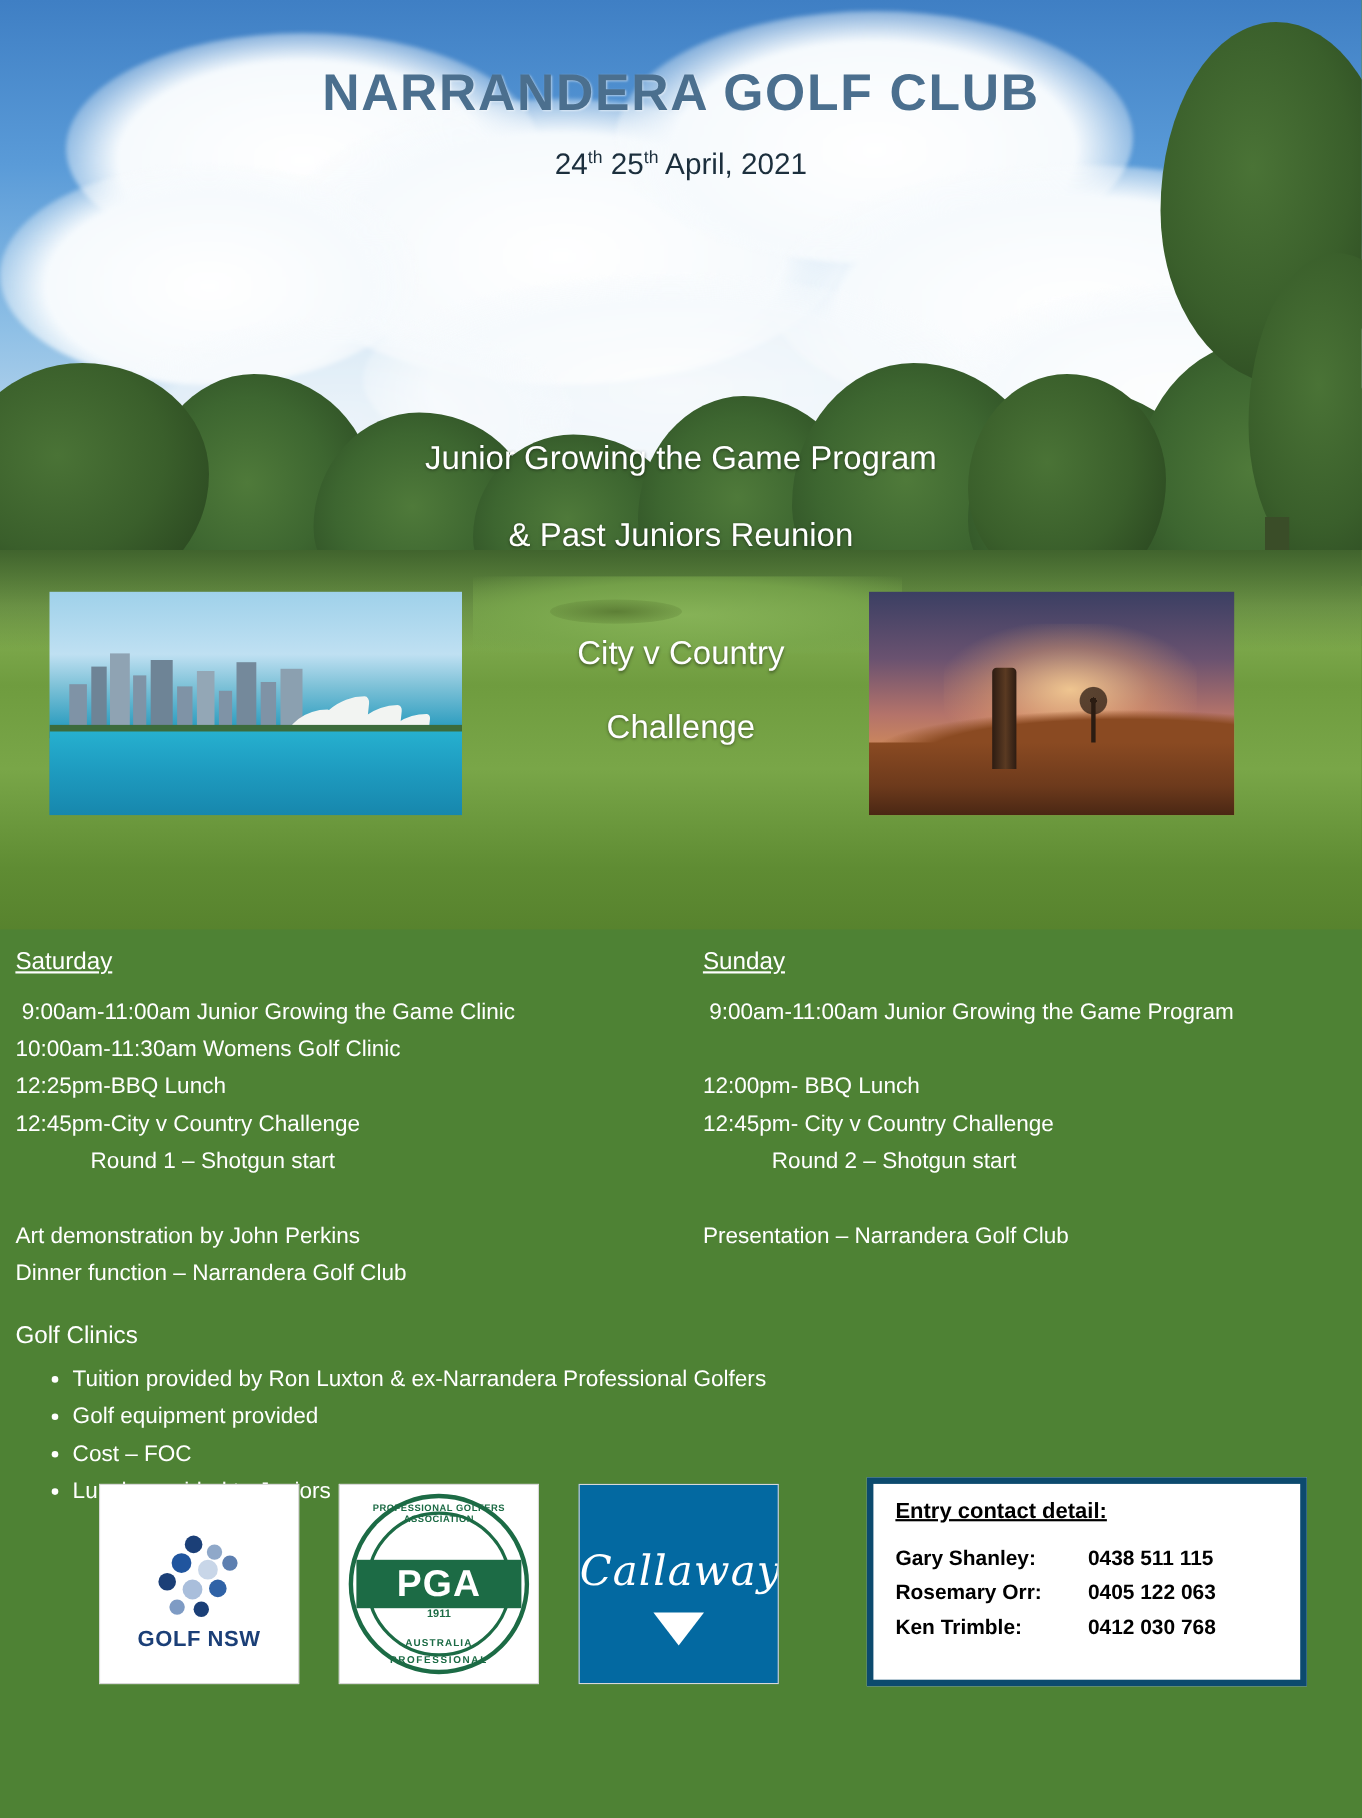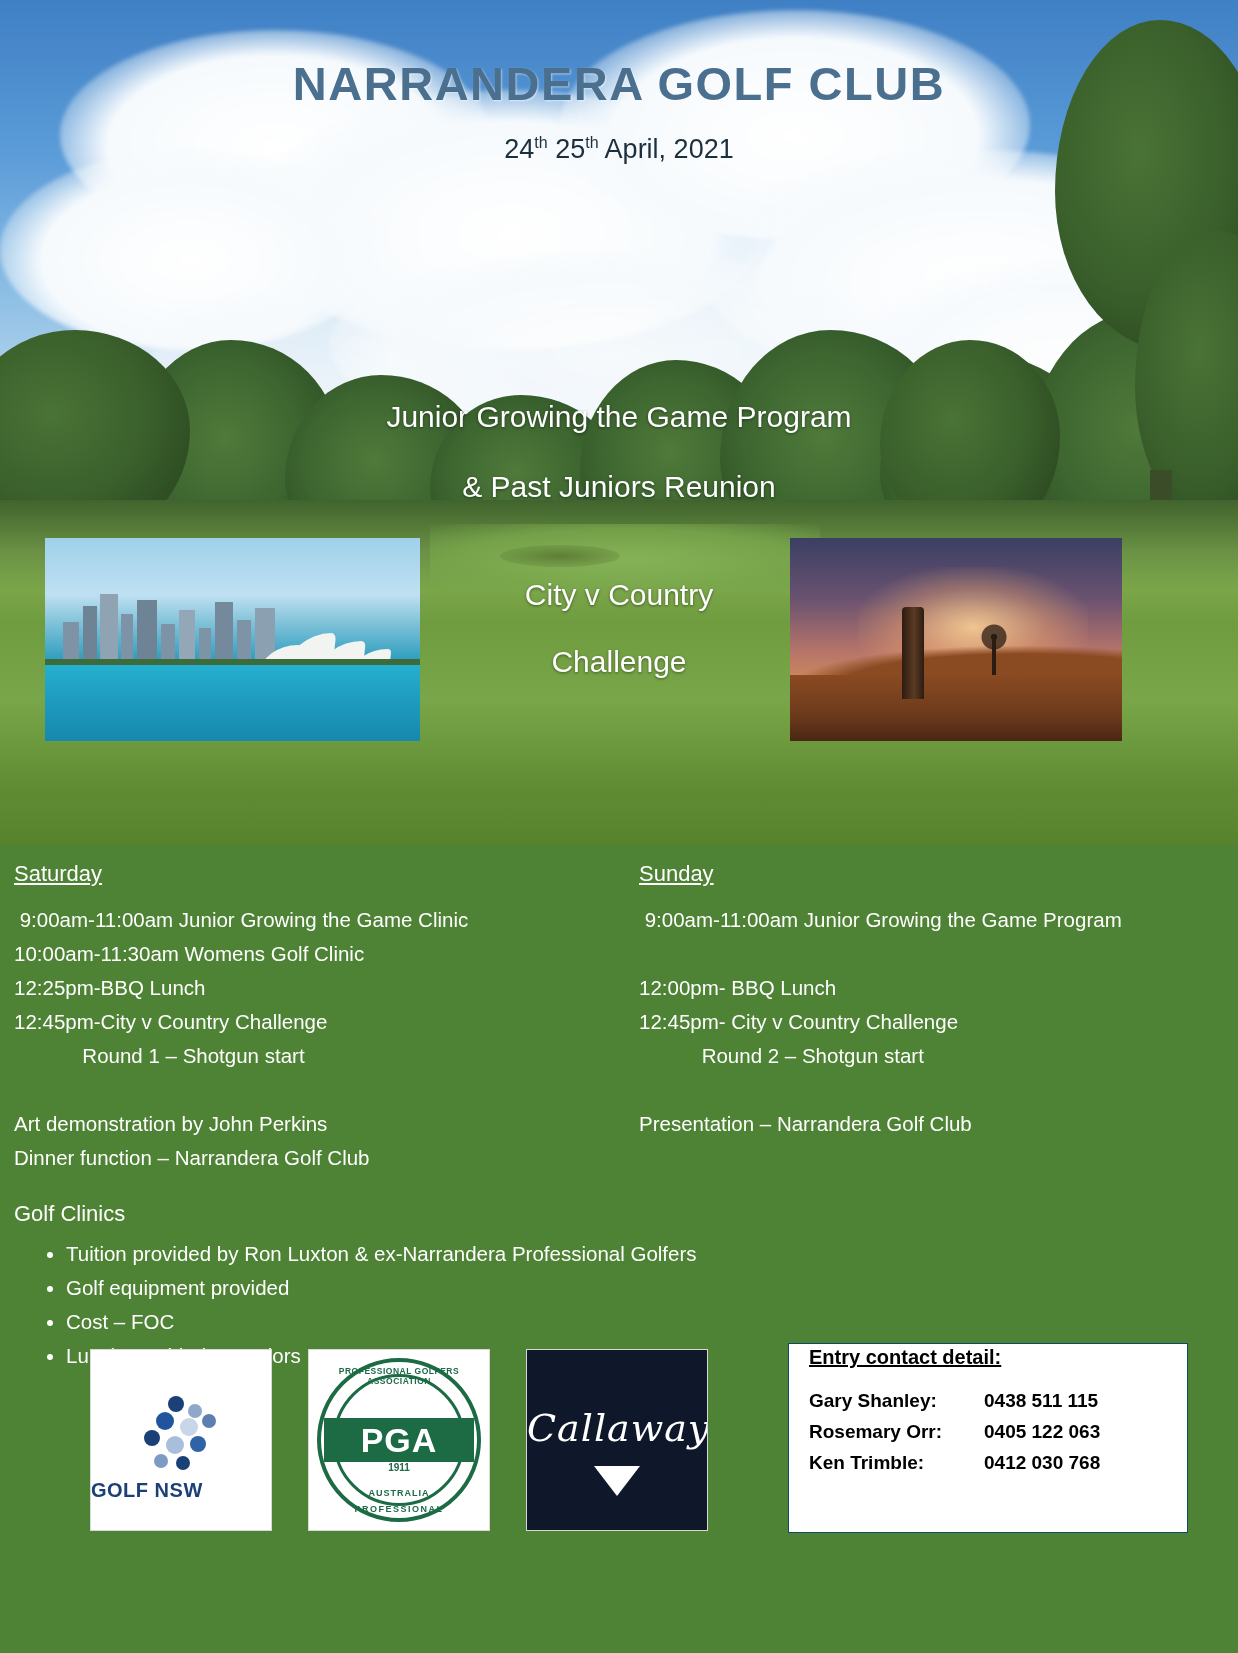--- a/index.html
+++ b/index.html
@@ -237,28 +237,28 @@
     display: flex;
     gap: 36px;
   }
   .logo-box {
     width: 182px; height: 182px;
     background: #ffffff;
     border: 1px solid #d8d8d8;
     position: relative;
     overflow: hidden;
   }
-  .logo-box.dark { background: #0f172a; }
+  .logo-box.dark { background: #0369a1; }
 
   
   .gnsw-dots { position: absolute; left: 50%; top: 46px; transform: translateX(-50%); width: 86px; height: 74px; }
   .gdot { position: absolute; border-radius: 50%; }
   .gnsw-text {
     position: absolute; left: 0; bottom: 28px; width: 100%;
-    text-align: left; font-size: 20px; font-weight: bold; color: #1b3f77;
+    text-align: center; font-size: 20px; font-weight: bold; color: #1b3f77;
     letter-spacing: .5px;
   }
 
   
   .pga-ring {
     position: absolute; left: 50%; top: 50%; transform: translate(-50%,-50%);
     width: 164px; height: 164px; border-radius: 50%;
     border: 4px solid #1c6b45;
   }
   .pga-ring2 {
@@ -295,22 +295,22 @@
     border-right: 23px solid transparent;
     border-top: 30px solid #ffffff;
   }
 
   
   .contact {
     position: absolute;
     right: 50px; top: 1343px;
     width: 400px; height: 190px;
     background: #ffffff;
-    border: 1px solid #0c4a6e;
-    padding: 2px 20px;
+    border: 6px solid #0c4a6e;
+    padding: 14px 20px;
     color: #000000;
   }
   .contact-head {
     font-size: 20px; font-weight: bold; text-decoration: underline;
     margin-bottom: 16px;
   }
   .contact-row {
     font-size: 19px; font-weight: bold;
     line-height: 31px;
     display: flex;

